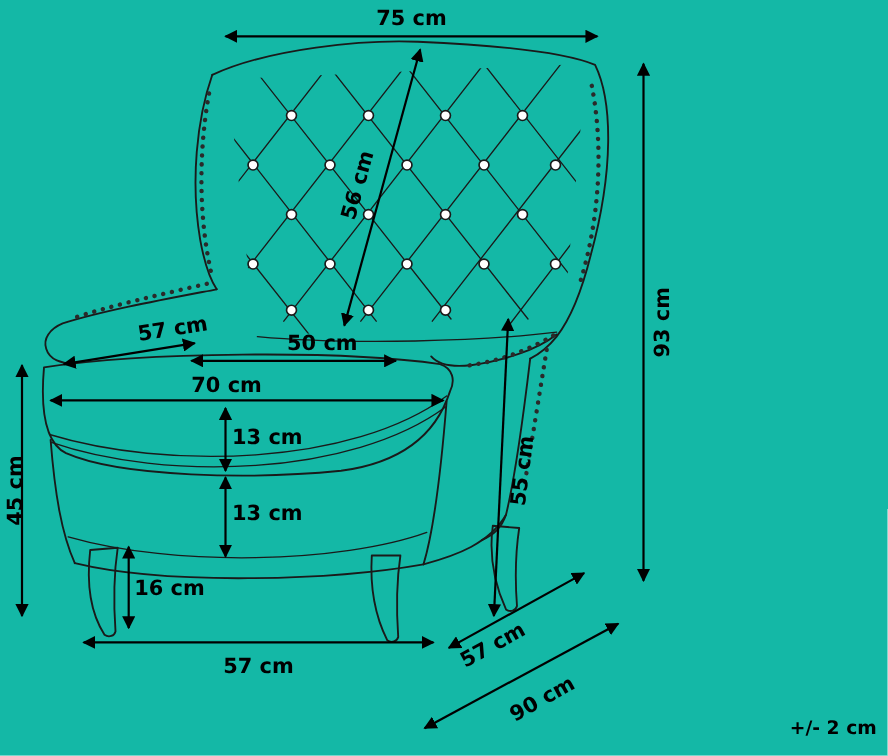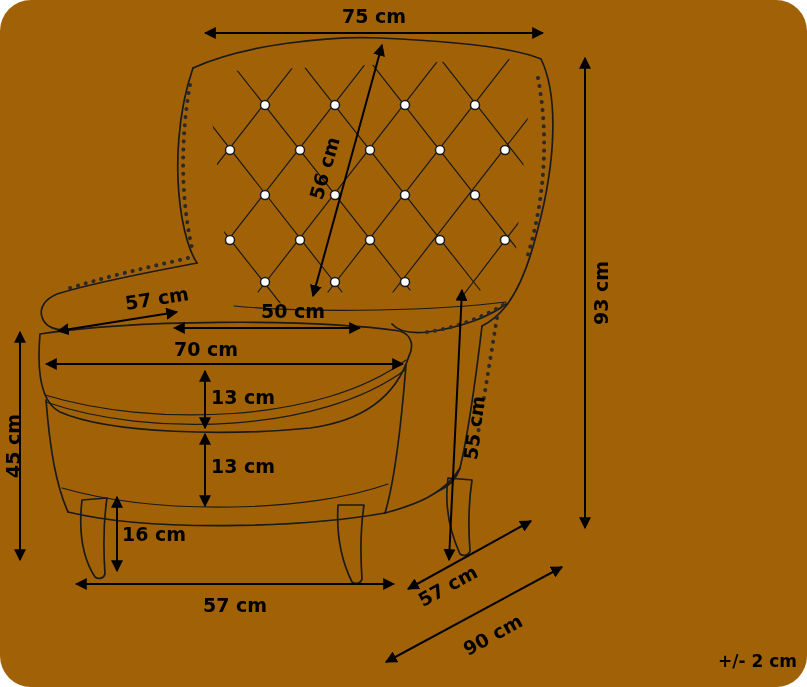--- a/index.html
+++ b/index.html
@@ -1,17 +1,17 @@
 <!DOCTYPE html>
 <html><head>
 <meta charset="utf-8">
 <style>
   html,body{margin:0;padding:0;background:#ffffff;}
-  #stage{position:relative;width:807px;height:687px;background:#a16207;overflow:hidden;
-         font-family:"DejaVu Sans", sans-serif;border-radius:31px;}
+  #stage{position:relative;width:807px;height:687px;background:#14b8a6;overflow:hidden;
+         font-family:"DejaVu Sans", sans-serif;}
   svg{position:absolute;left:0;top:0;}
   .outline{fill:none;stroke:#1a1a1a;stroke-width:1.7;stroke-linecap:round;stroke-linejoin:round;}
   .thin{fill:none;stroke:#1a1a1a;stroke-width:1.2;stroke-linecap:round;}
   .nails{fill:none;stroke:#2a2a2a;stroke-width:4;stroke-linecap:round;stroke-dasharray:0.1 8;}
   .btn{fill:#ffffff;stroke:#1a1a1a;stroke-width:1.5;}
   .dim{stroke:#000000;stroke-width:2;fill:none;}
   .dimlabel{font-family:"DejaVu Sans", sans-serif;font-size:19px;font-weight:bold;fill:#000000;}
   .tol{font-family:"DejaVu Sans", sans-serif;font-size:17px;font-weight:bold;fill:#000000;}
 </style>
 </head>

